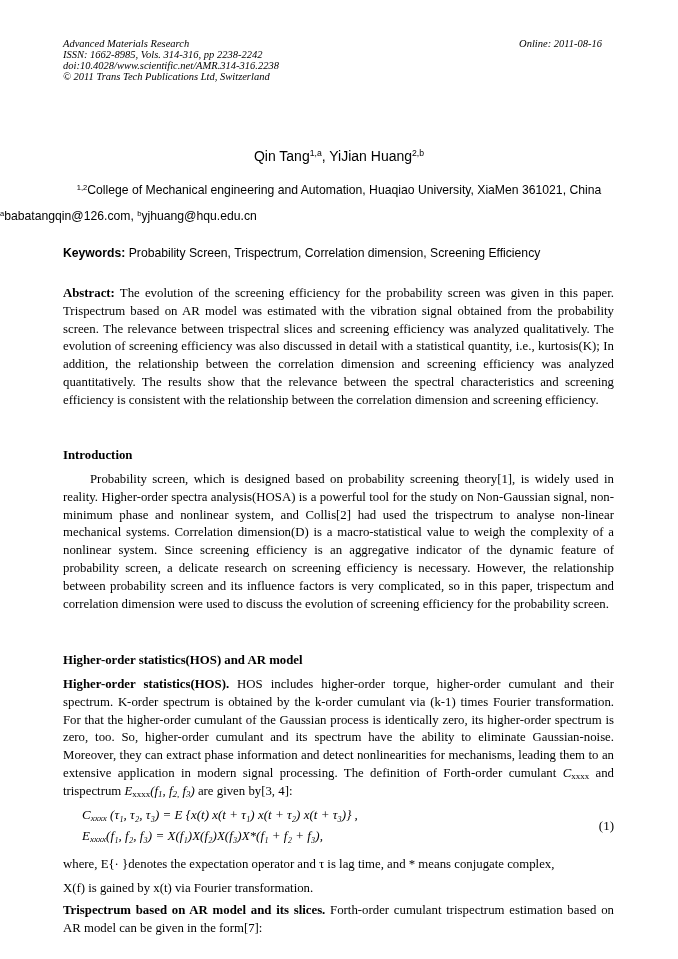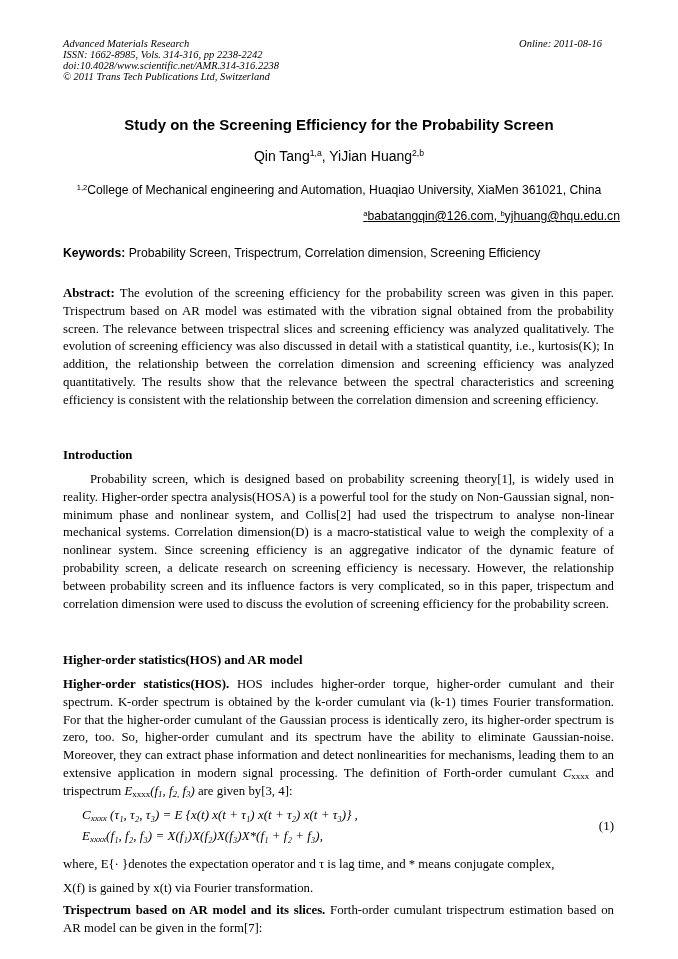--- a/index.html
+++ b/index.html
@@ -4,21 +4,21 @@
 <style>
   html, body { margin: 0; padding: 0; background: #ffffff; }
   body { width: 678px; height: 959px; position: relative; overflow: hidden; color: #000; }
   .page { position: absolute; left: 0; top: 0; width: 678px; height: 959px; margin-top: 24px; }
   .hdr { position: absolute; font-family: "Liberation Serif", serif; font-style: italic; font-size: 10.5px; line-height: 11px; }
   .hdr-left { left: 63px; top: 14px; }
   .hdr-right { right: 76px; top: 14px; }
   .title { position: absolute; left: 0; width: 678px; top: 92px; text-align: center; font-family: "Liberation Sans", sans-serif; font-weight: bold; font-size: 15px; }
   .authors { position: absolute; left: 0; width: 678px; top: 124px; text-align: center; font-family: "Liberation Sans", sans-serif; font-size: 14px; }
   .affil { position: absolute; left: 0; width: 678px; top: 159px; text-align: center; font-family: "Liberation Sans", sans-serif; font-size: 12.2px; }
-  .emails { position: absolute; left: 0; width: 620px; top: 185px; text-align: right; font-family: "Liberation Sans", sans-serif; font-size: 12.2px; text-decoration: underline; }
+  .emails { position: absolute; left: 0; width: 620px; top: 185px; text-align: left; font-family: "Liberation Sans", sans-serif; font-size: 12.2px; }
   sup { font-size: 0.62em; vertical-align: 0.55em; line-height: 0; }
   .keywords { position: absolute; left: 63px; top: 222px; font-family: "Liberation Sans", sans-serif; font-size: 12.2px; }
   .keywords b { font-weight: bold; }
   .para { position: absolute; left: 63px; width: 551px; font-family: "Liberation Serif", serif; font-size: 12.8px; line-height: 17.8px; text-align: justify; }
   .para b { font-weight: bold; }
   .indent { text-indent: 27px; }
   .sec { position: absolute; left: 63px; font-family: "Liberation Serif", serif; font-weight: bold; font-size: 12.8px; text-align: right; }
   .eq { position: absolute; left: 82px; font-family: "Liberation Serif", serif; font-style: italic; font-size: 13px; line-height: 22px; }
   .eqnum { position: absolute; right: 64px; top: 794px; font-family: "Liberation Serif", serif; font-size: 13px; }
   i { font-style: italic; }
@@ -30,21 +30,20 @@
 <div class="page">
 
   <div class="hdr hdr-left">
     <div>Advanced Materials Research</div>
     <div>ISSN: 1662-8985, Vols. 314-316, pp 2238-2242</div>
     <div>doi:10.4028/www.scientific.net/AMR.314-316.2238</div>
     <div>© 2011 Trans Tech Publications Ltd, Switzerland</div>
   </div>
   <div class="hdr hdr-right">Online: 2011-08-16</div>
 
-  <div class="title">Study on the Screening Efficiency for the Probability Screen</div>
 
   <div class="authors">
     <span>Qin Tang</span><sup>1,a</sup><span>, </span><span>YiJian Huang</span><sup>2,b</sup>
   </div>
 
   <div class="affil">
     <sup>1,2</sup><span>College of Mechanical engineering and Automation, Huaqiao University, XiaMen 361021, China</span>
   </div>
 
   <div class="emails">

